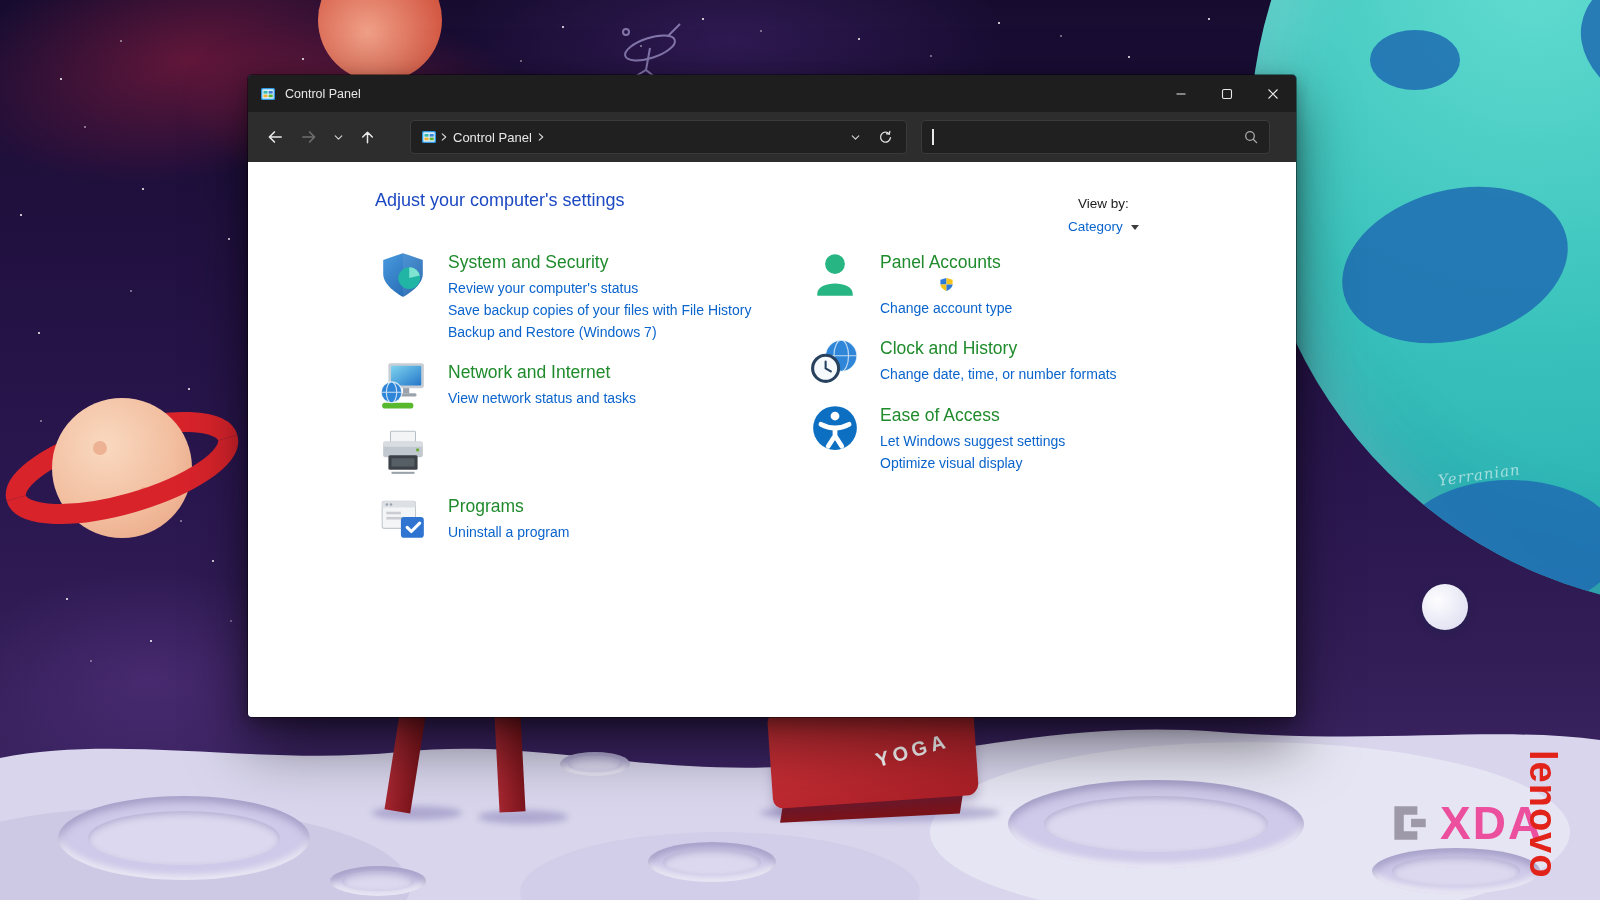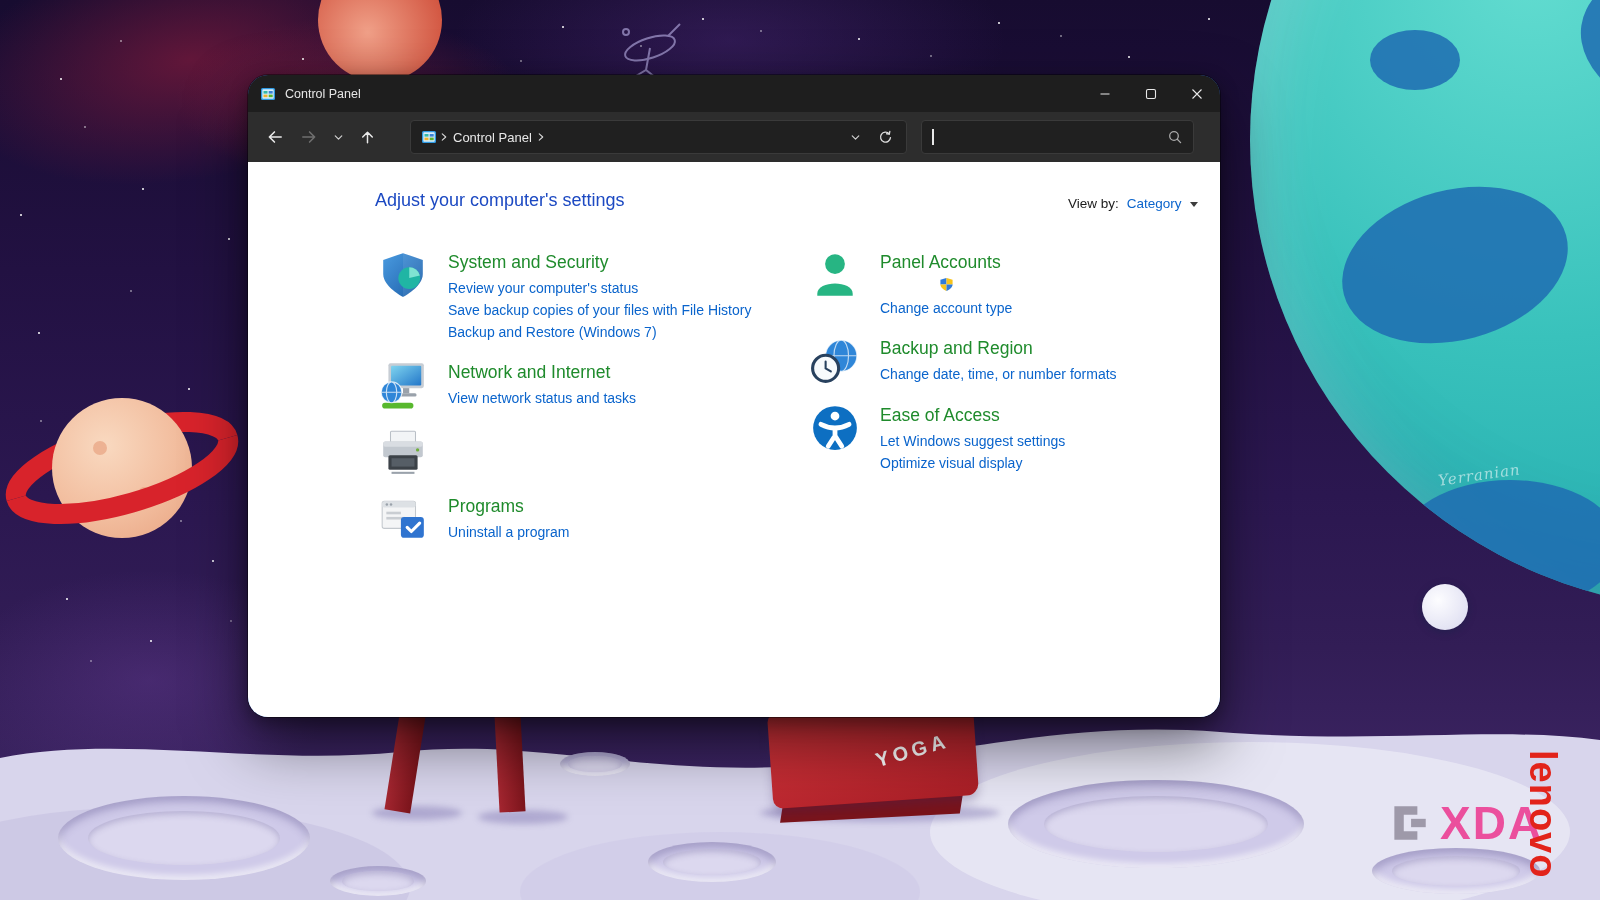--- a/index.html
+++ b/index.html
@@ -59,22 +59,22 @@
   .bag-under { position:absolute; left:782px; top:792px; width:180px; height:26px;
     background:#7a141b; transform:rotate(-3deg) skewX(-12deg); }
 
   .lenovo { position:absolute; left:1564px; top:750px; transform:rotate(90deg);
     transform-origin:top left; font-weight:bold; font-size:38px; letter-spacing:1px;
     color:var(--lenovo-red,#e2231a); }
   .xda { position:absolute; left:1386px; top:796px; display:flex; align-items:center; gap:8px; opacity:.95; }
   .xda-text { font-weight:800; font-size:46px; letter-spacing:2px; color:#ec4899; }
 
   
-  .window { position:absolute; left:248px; top:75px; width:972px; height:642px;
-    border-radius:20px; overflow:hidden; background:#3b82f6;
+  .window { position:absolute; left:248px; top:75px; width:1048px; height:642px;
+    border-radius:4px; overflow:hidden; background:#3b82f6;
     box-shadow:0 26px 60px rgba(0,0,0,.5), 0 6px 18px rgba(0,0,0,.35);
     outline:1px solid rgba(0,0,0,.4); z-index:50; }
 
   .titlebar { height:37px; background:#1e1e1e; display:flex; align-items:center; padding-left:12px; }
   .titlebar-title { color:#e6e6e6; font-size:12.5px; margin-left:9px; }
   .titlebar-spacer { flex:1; }
   .win-btn { width:46px; height:37px; display:flex; align-items:center; justify-content:center; cursor:pointer; }
 
   .navbar { height:50px; background:#2d2d2d; display:flex; align-items:center; padding:0 26px 0 10px; }
   .nav-btn { width:34px; height:34px; border-radius:4px; display:flex; align-items:center;
@@ -90,21 +90,21 @@
   .search { flex:1; margin-left:14px; padding:0 10px; position:relative; }
   .search-caret { width:1.5px; height:16px; background:#e8e8e8; flex:none; animation:blink 1.1s step-end infinite; }
   @keyframes blink { 50% { opacity:0; } }
   .search input { flex:1; background:transparent; border:none; outline:none; color:#eee;
     font-size:13px; padding-left:4px; font-family:inherit; }
 
   .content { position:relative; height:555px; background:#fff; color:#1a1a1a; }
   .content-heading { position:absolute; left:127px; top:28px; font-size:18px;
     color:var(--heading-blue,#1c49c2); font-weight:400; }
   .view-by { position:absolute; left:820px; top:34px; display:flex; align-items:center; gap:8px;
-    font-size:13.5px; }
+    font-size:13.5px;flex-direction:column; }
   .view-by-label { color:#1b1b1b; }
   .view-by-value { color:var(--link-blue,#0a64cc); cursor:pointer; display:flex; align-items:center; gap:8px; }
   .caret-down { width:0; height:0; border-left:4px solid transparent; border-right:4px solid transparent;
     border-top:5px solid #3c3c3c; display:inline-block; margin-top:2px; }
 
   .col { position:absolute; top:88px; }
   .col.left { left:130px; width:440px; }
   .col.right { left:562px; width:460px; }
   .cat { display:flex; align-items:flex-start; margin-bottom:17px; }
   .cat-icon { width:50px; height:50px; margin-right:20px; flex:none; cursor:pointer; }
@@ -419,21 +419,21 @@
       <div class="cat">
         <div class="cat-icon">
           <svg viewBox="0 0 48 48">
             <circle cx="30" cy="19" r="15" fill="#2f86d8"></circle>
             <path d="M30 4 a15 15 0 0 1 0 30 M30 4 a15 15 0 0 0 0 30 M15 19 h30 M30 4 a7 15 0 0 0 0 30 M30 4 a7 15 0 0 1 0 30" stroke="rgba(255,255,255,.7)" stroke-width="1.1" fill="none"></path>
             <circle cx="15" cy="31" r="12.5" fill="#f7fafc" stroke="#28415e" stroke-width="3"></circle>
             <path d="M15 24.5 V31 L20 34" stroke="#28415e" stroke-width="2" fill="none" stroke-linecap="round"></path>
           </svg>
         </div>
         <div class="cat-body">
-          <div class="cat-title">Backup and Region</div>
+          <div class="cat-title">Clock and History</div>
           <div class="cat-link">Change date, time, or number formats</div>
         </div>
       </div>
 
       <div class="cat">
         <div class="cat-icon">
           <svg viewBox="0 0 48 48">
             <circle cx="24" cy="24" r="21" fill="#0d6fc2"></circle>
             <circle cx="24" cy="12.5" r="4.2" fill="#fff"></circle>
             <path d="M10.5 20.5 Q24 27.5 37.5 20.5" stroke="#fff" stroke-width="4.6" fill="none" stroke-linecap="round"></path>

